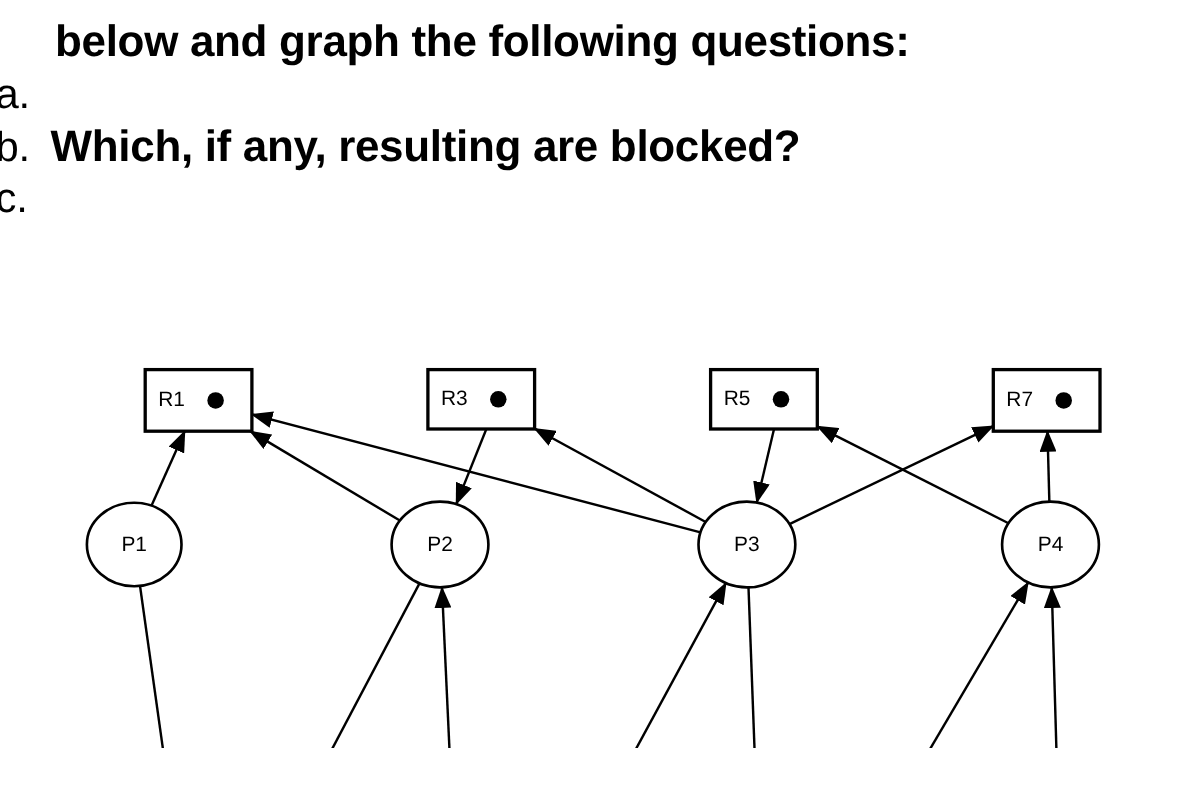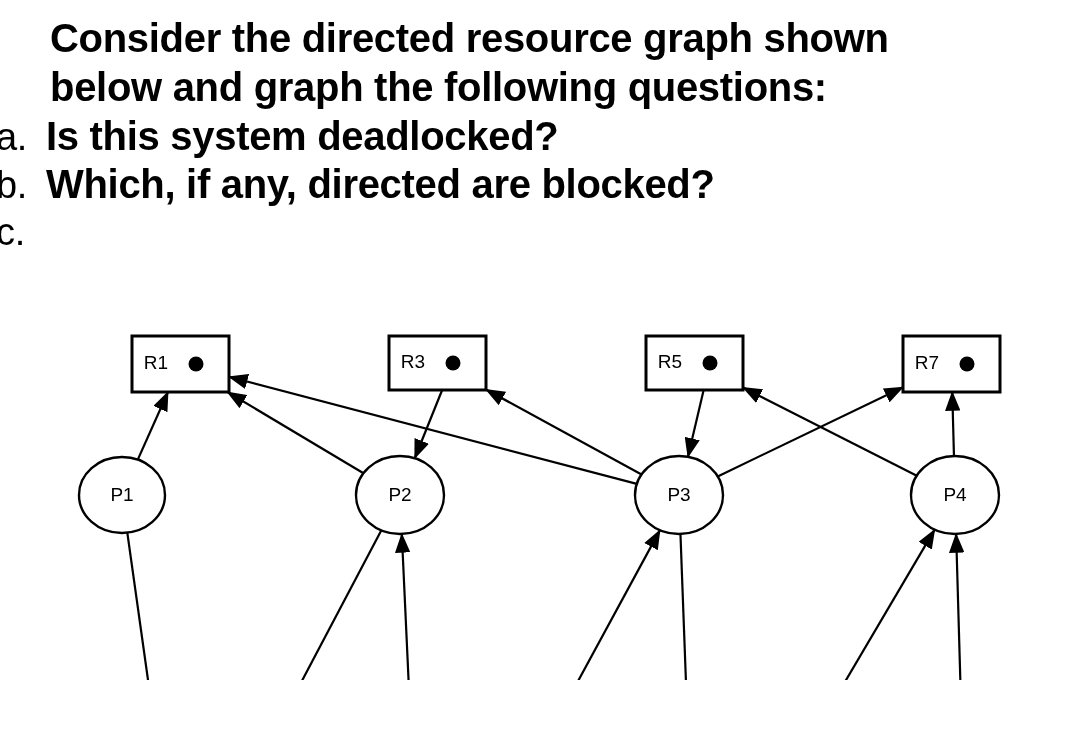--- a/index.html
+++ b/index.html
@@ -105,31 +105,29 @@
     stroke: #000000;
     stroke-width: 2.2;
     fill: none;
   }
 </style>
 </head>
 <body>
 
 <div id="question-block">
   <div class="q-intro">
-    <span class="line">Consider the directed resource graph shown</span>
     <span class="line">below and graph the following questions:</span>
   </div>
   <ul class="q-list">
     <li class="q-item">
       <span class="q-marker">a.</span>
-      <span class="q-text">Is this system deadlocked?</span>
     </li>
     <li class="q-item">
       <span class="q-marker">b.</span>
-      <span class="q-text">Which, if any, directed are blocked?</span>
+      <span class="q-text">Which, if any, resulting are blocked?</span>
     </li>
     <li class="q-item">
       <span class="q-marker">c.</span>
     </li>
   </ul>
 </div>
 
 <div id="graph-area">
   <svg id="graph-svg" width="1080" height="380" viewBox="0 0 1080 380">
     <defs>

